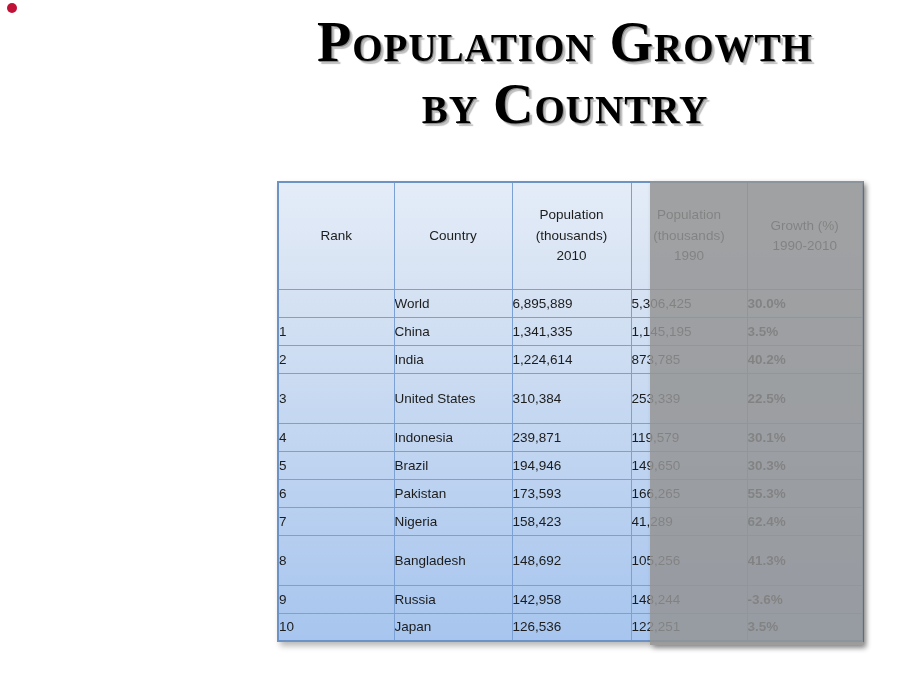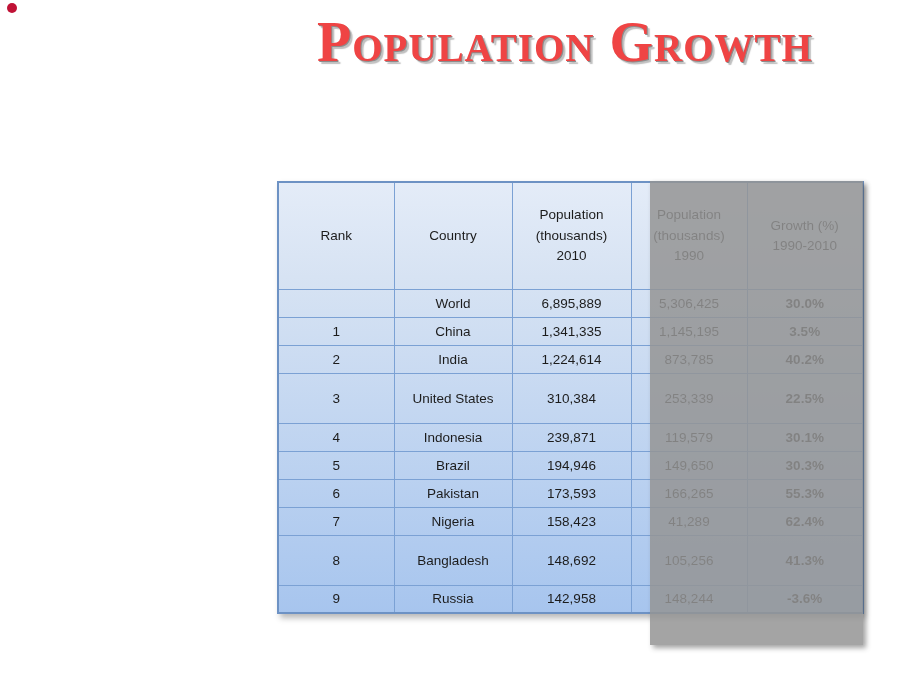--- a/index.html
+++ b/index.html
@@ -21,21 +21,21 @@
   .title {
     position: absolute;
     left: 240px; top: 12px;
     width: 650px;
     text-align: center;
     font-family: "Liberation Serif", serif;
     font-weight: bold;
     font-variant: small-caps;
     font-size: 56px;
     line-height: 1.1;
-    color: #ef4444;
+    color: #000000;
     letter-spacing: 1px;
     text-shadow: 1px 1px 0 #8c8c8c, 3px 3px 1px rgba(130,130,130,0.5);
   }
   .table-wrap {
     position: absolute;
     left: 277px; top: 181px;
     width: 585px;
     box-shadow: 3px 4px 6px rgba(0,0,0,0.28);
   }
   table.pop {
@@ -53,21 +53,21 @@
     padding: 0;
   }
   table.pop thead tr { height: 107px; }
   table.pop th {
     font-weight: normal;
     text-align: center;
     vertical-align: middle;
     white-space: pre-line;
     line-height: 1.5;
   }
-  table.pop tbody tr { height: 28px; text-align: center; }
+  table.pop tbody tr { height: 28px; }
   table.pop tbody tr.tall { height: 50px; }
   table.pop td { vertical-align: middle; }
   td.rank    { padding-left: 7px; }
   td.country { padding-left: 12px; }
   td.num     { padding-left: 8px; }
   td.growth  { padding-left: 7px; font-weight: bold; }
   .overlay {
     position: absolute;
     left: 650px; top: 181px;
     width: 213px; height: 464px;
@@ -77,20 +77,21 @@
 </style>
 </head>
 <body>
 
 <div class="slide">
 
   <div class="bullet"></div>
 
   <div class="title">
     <div>Population Growth</div>
+    <div>by Country</div>
   </div>
 
   <div class="table-wrap">
     <table class="pop">
       <colgroup>
         <col style="width:116px">
         <col style="width:118px">
         <col style="width:119px">
         <col style="width:116px">
         <col style="width:116px">
@@ -173,19 +174,26 @@
     <td class="num">105,256</td>
     <td class="growth">41.3%</td>
   </tr>
           <tr>
     <td class="rank">9</td>
     <td class="country">Russia</td>
     <td class="num">142,958</td>
     <td class="num">148,244</td>
     <td class="growth">-3.6%</td>
   </tr>
+          <tr>
+    <td class="rank">10</td>
+    <td class="country">Japan</td>
+    <td class="num">126,536</td>
+    <td class="num">122,251</td>
+    <td class="growth">3.5%</td>
+  </tr>
         </tbody>
     </table>
   </div>
 
   <div class="overlay"></div>
 
 </div>
 
 </body></html>

